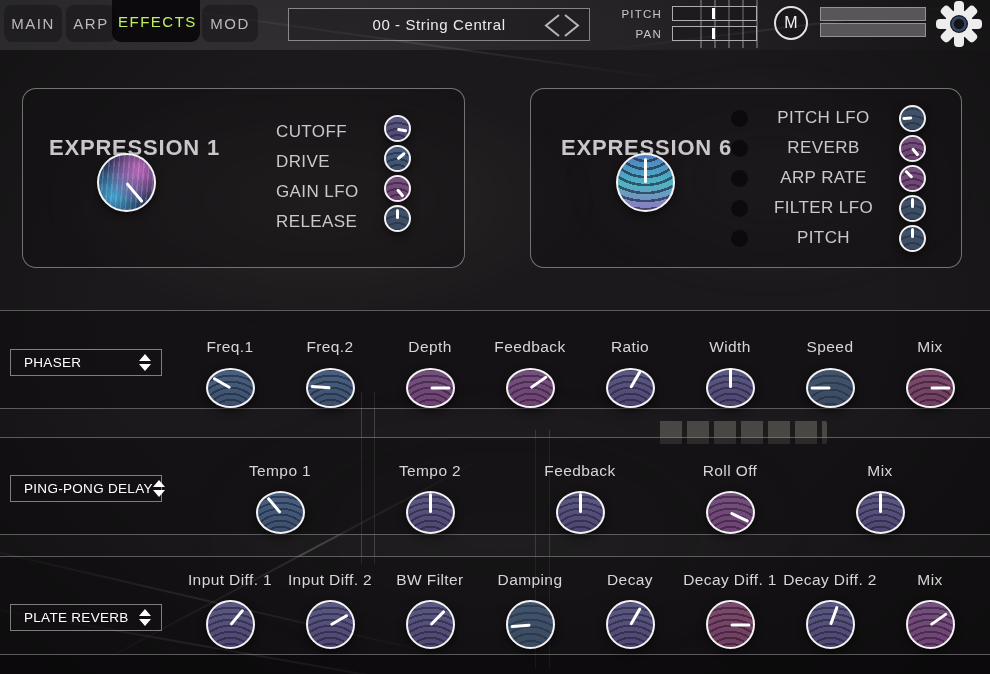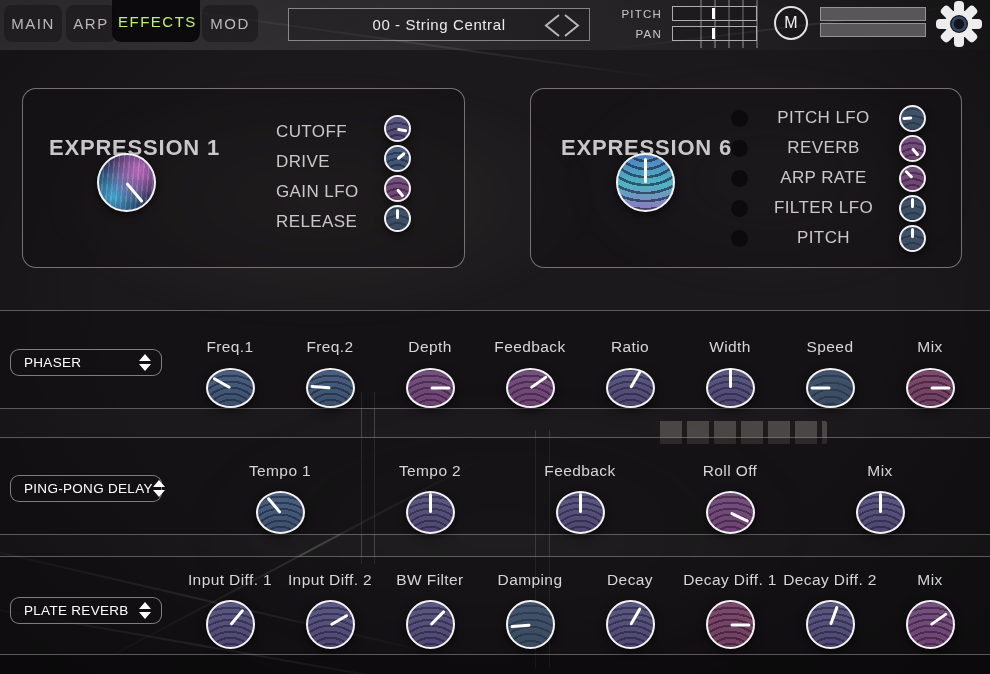--- a/index.html
+++ b/index.html
@@ -83,26 +83,26 @@
   .prow .plabel{color:#cbc8cb;font-size:17px;letter-spacing:.4px;white-space:nowrap;}
   .params2 .plabel{flex:1;text-align:center;}
   .bullet{width:17px;height:17px;border-radius:50%;background:rgba(10,8,10,.85);flex:0 0 auto;}
 
   
   .fx-section{position:absolute;left:0;width:990px;z-index:2;background:rgba(13,11,13,.48);
       border-top:1px solid rgba(205,203,205,.40);border-bottom:1px solid rgba(205,203,205,.40);}
   .fx1{top:310px;height:99px;}
   .fx2{top:437px;height:98px;}
   .fx3{top:556px;height:99px;}
-  .fx-selector{position:absolute;left:10px;width:152px;height:27px;border-radius:9px;
+  .fx-selector{position:absolute;left:10px;width:152px;height:27px;border-radius:0;
       border:1px solid rgba(200,198,200,.6);background:rgba(18,16,18,.55);color:#fff;
       display:flex;align-items:center;justify-content:space-between;padding:0 10px 0 13px;cursor:pointer;}
   .fx1 .fx-selector{top:38px;}
   .fx2 .fx-selector{top:37px;}
-  .fx3 .fx-selector{top:40px;}
+  .fx3 .fx-selector{top:47px;}
   .fx-selector .sel-label{font-size:13.5px;letter-spacing:.3px;white-space:nowrap;}
   .updown i{display:block;width:0;height:0;border-left:6px solid transparent;border-right:6px solid transparent;}
   .updown .up{border-bottom:7px solid #fff;margin-bottom:2.5px;}
   .updown .dn{border-top:7px solid #fff;}
   .knobrow{position:absolute;top:0;height:100%;display:flex;}
   .fx1 .knobrow,.fx3 .knobrow{left:180px;width:800px;}
   .fx2 .knobrow{left:205px;width:750px;}
   .kcol{display:flex;flex-direction:column;align-items:center;}
   .fx1 .kcol,.fx3 .kcol{width:100px;}
   .fx2 .kcol{width:150px;}

